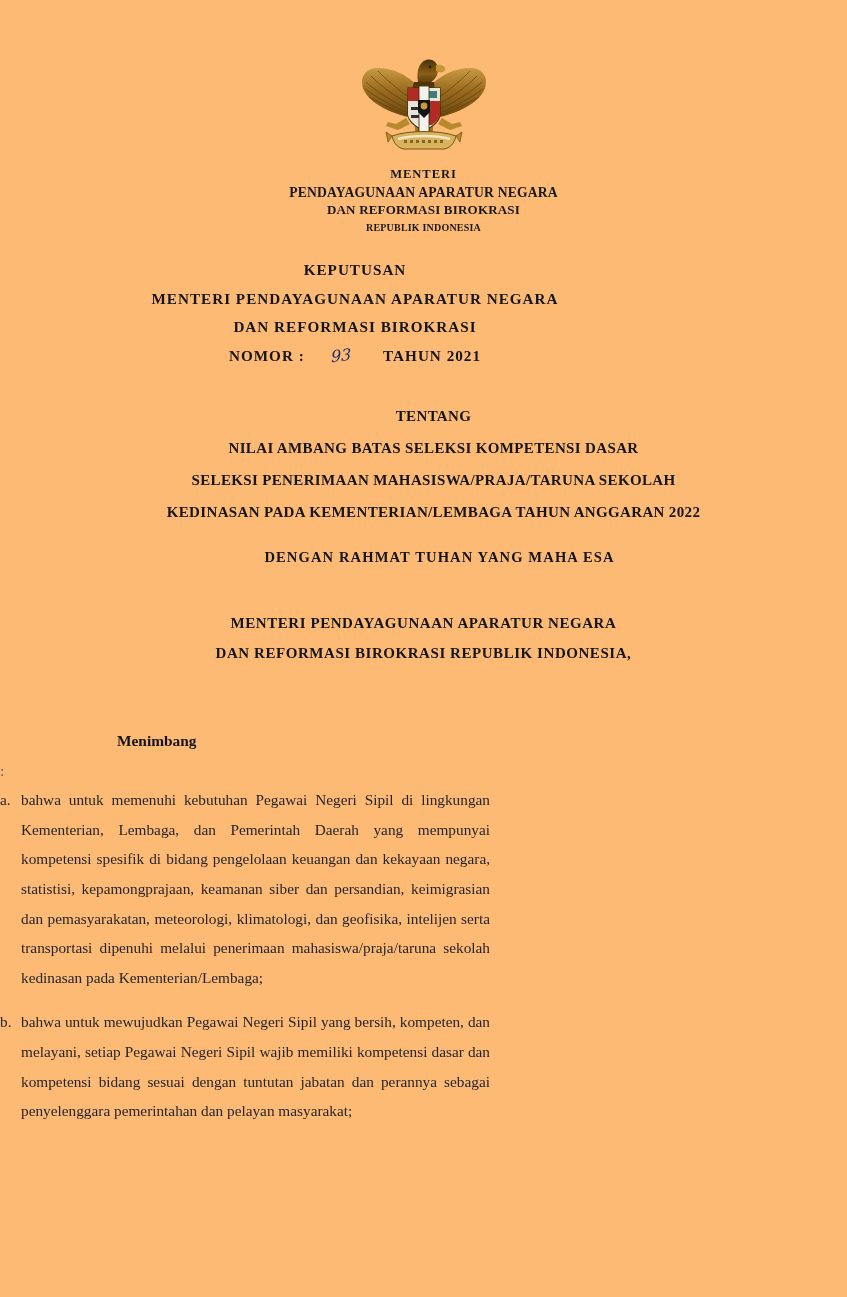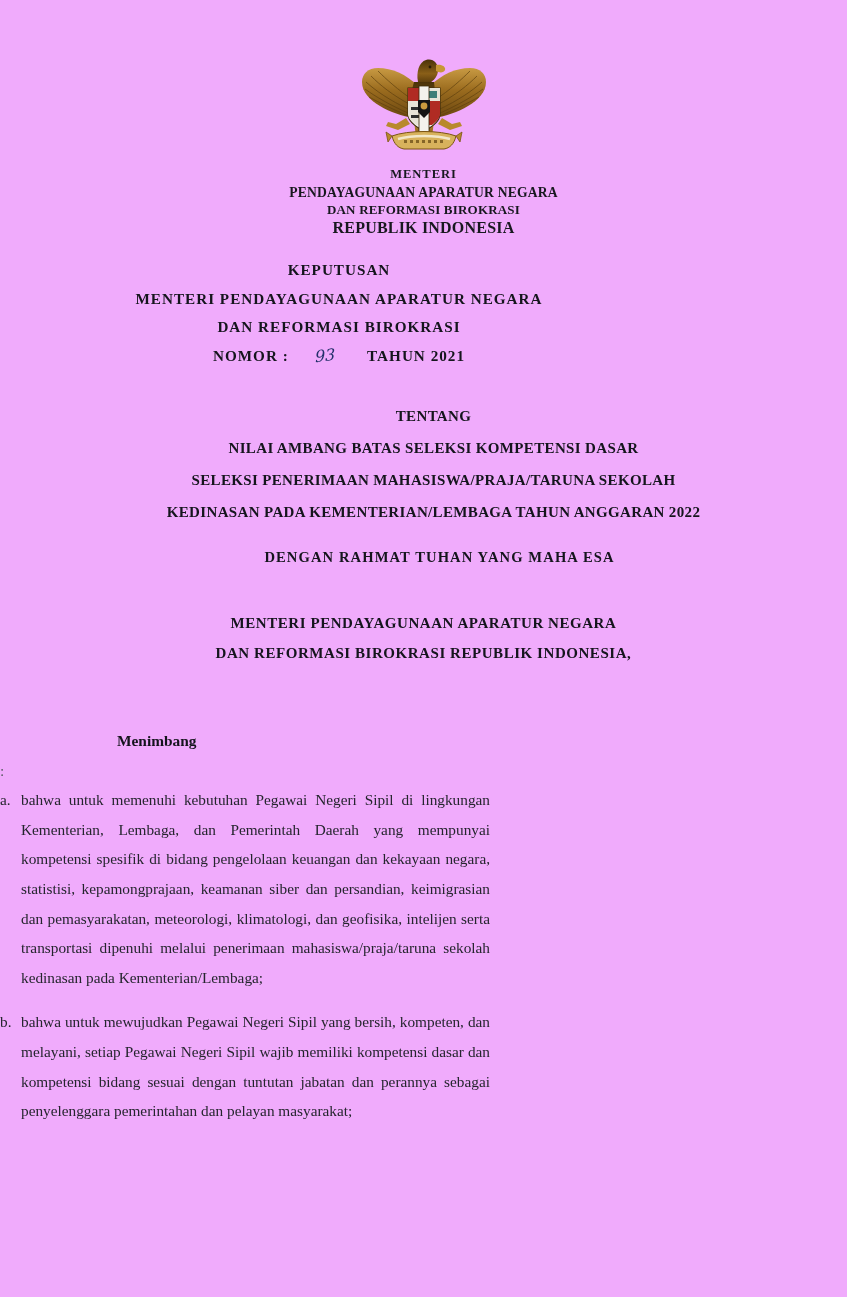--- a/index.html
+++ b/index.html
@@ -4,21 +4,21 @@
 <style>
   html, body {
     margin: 0;
     padding: 0;
     background: #ffffff;
   }
   .page {
     position: relative;
     width: 847px;
     height: 1297px;
-    background: #f0abfc;
+    background: #fdba74;
     overflow: hidden;
     font-family: "Liberation Serif", "DejaVu Serif", serif;
     color: #1a1a22;
   }
 
   
   .emblem-wrap {
     position: absolute;
     top: 52px;
     left: 0;
@@ -41,27 +41,27 @@
     text-align: center;
     font-weight: bold;
     color: #18181f;
     font-size: 13.2px;
     line-height: 17.6px;
     letter-spacing: 0.2px;
   }
   .ministry .l1 { font-size: 12.6px; letter-spacing: 0.9px; }
   .ministry .l2 { font-size: 13.6px; letter-spacing: 0.2px; }
   .ministry .l3 { font-size: 13.0px; letter-spacing: 0.2px; }
-  .ministry .l4 { font-size: 16px; letter-spacing: 0.2px; }
+  .ministry .l4 { font-size: 10px; letter-spacing: 0.2px; }
 
   
   .kep {
     position: absolute;
     top: 256px;
-    left: 0;
+    left: 16px;
     width: 678px;
     text-align: center;
     font-weight: bold;
     font-size: 15.2px;
     line-height: 28.5px;
     letter-spacing: 1.0px;
     color: #15151d;
   }
   .nomor-line {
     display: inline-flex;

